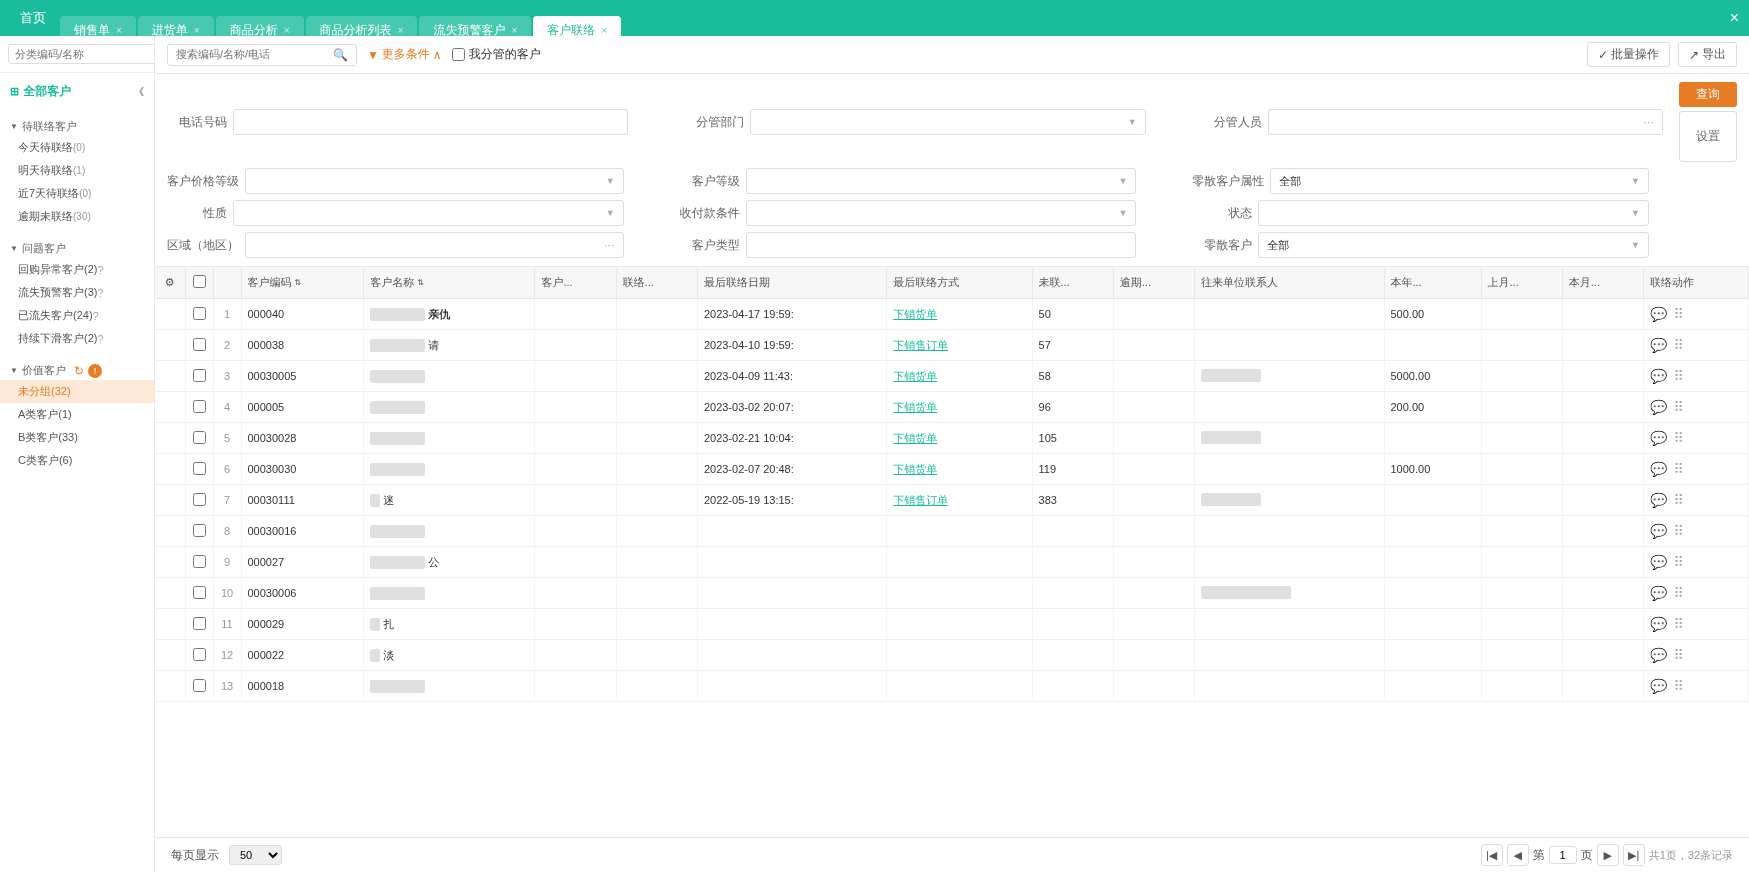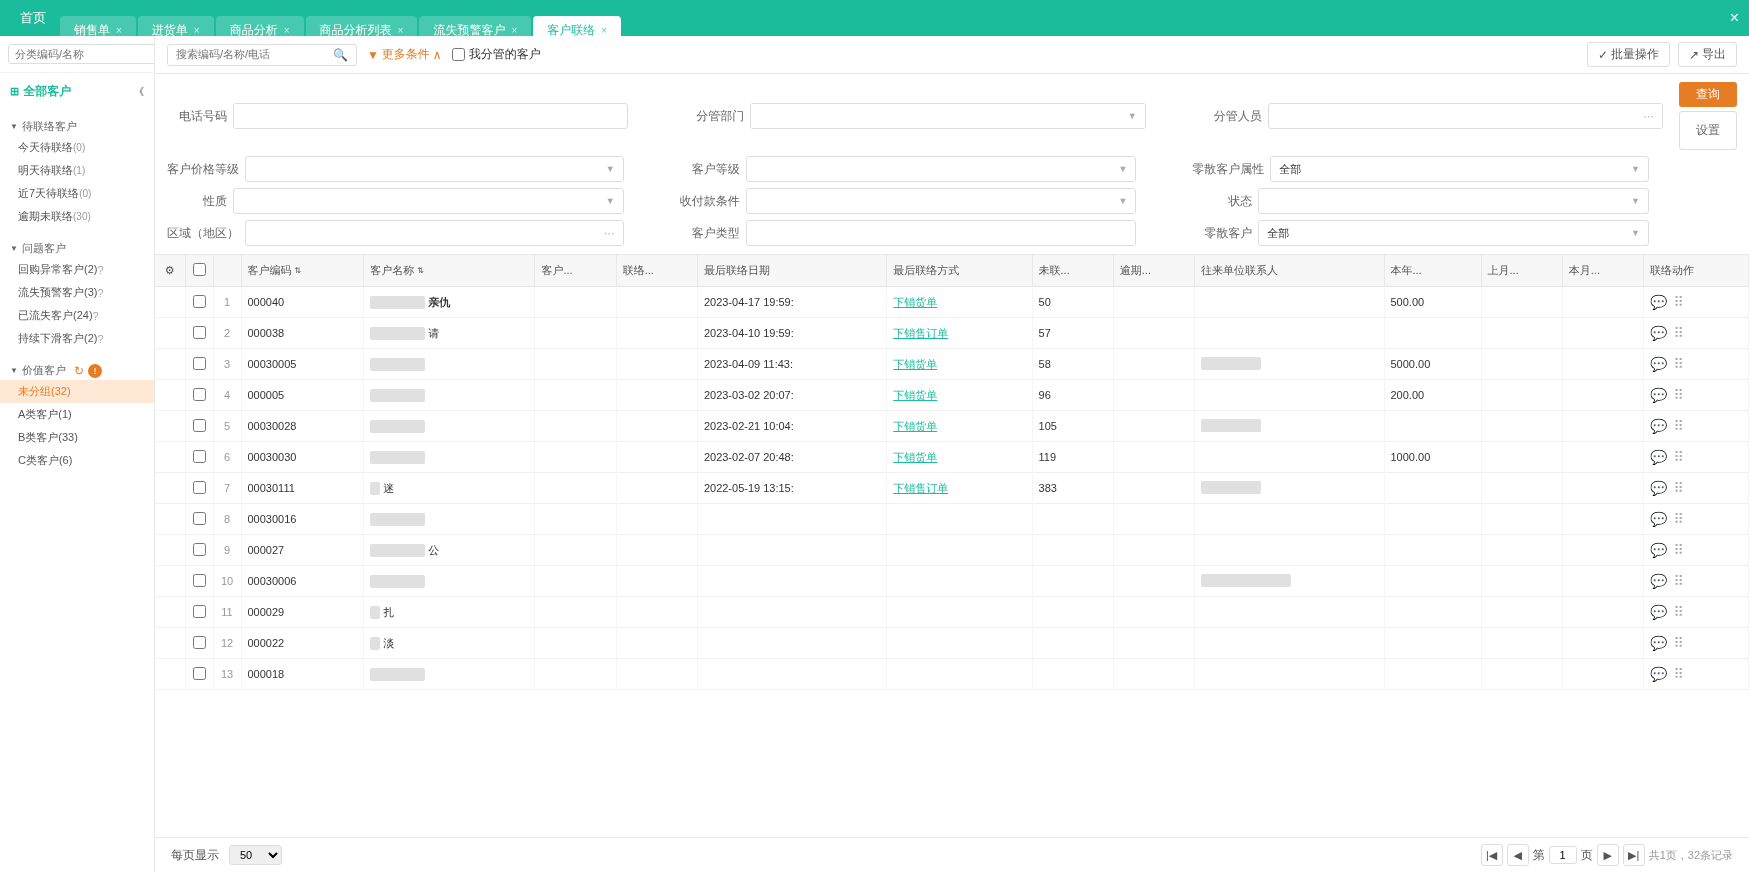--- a/index.html
+++ b/index.html
@@ -257,21 +257,21 @@
       border: none;
       padding: 4px 16px;
       border-radius: 3px;
       cursor: pointer;
       font-size: 12px;
     }
     .btn-reset {
       background: #fff;
       color: #666;
       border: 1px solid #ddd;
-      padding: 10px 16px;
+      padding: 16px 16px;
       border-radius: 3px;
       cursor: pointer;
       font-size: 12px;
     }
 
     
     .table-container {
       flex: 1;
       overflow: auto;
       background: #fff;

